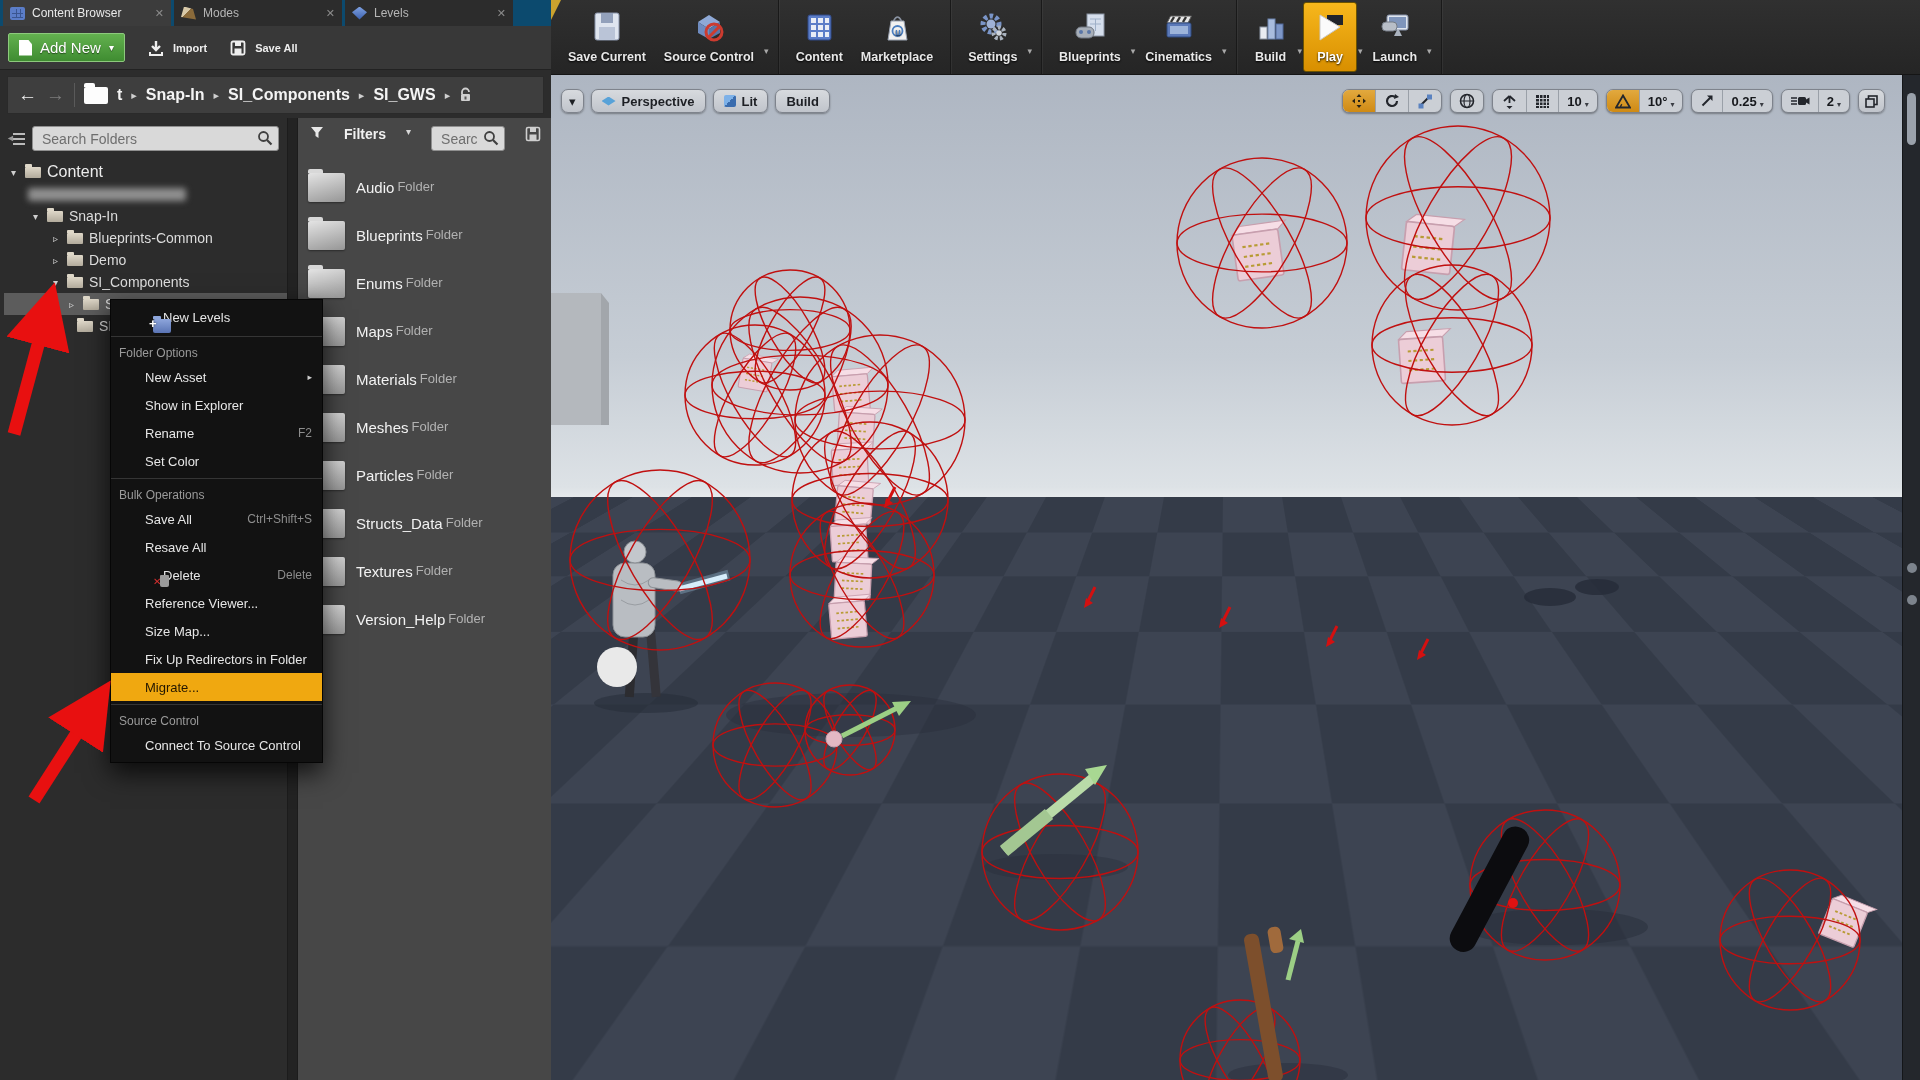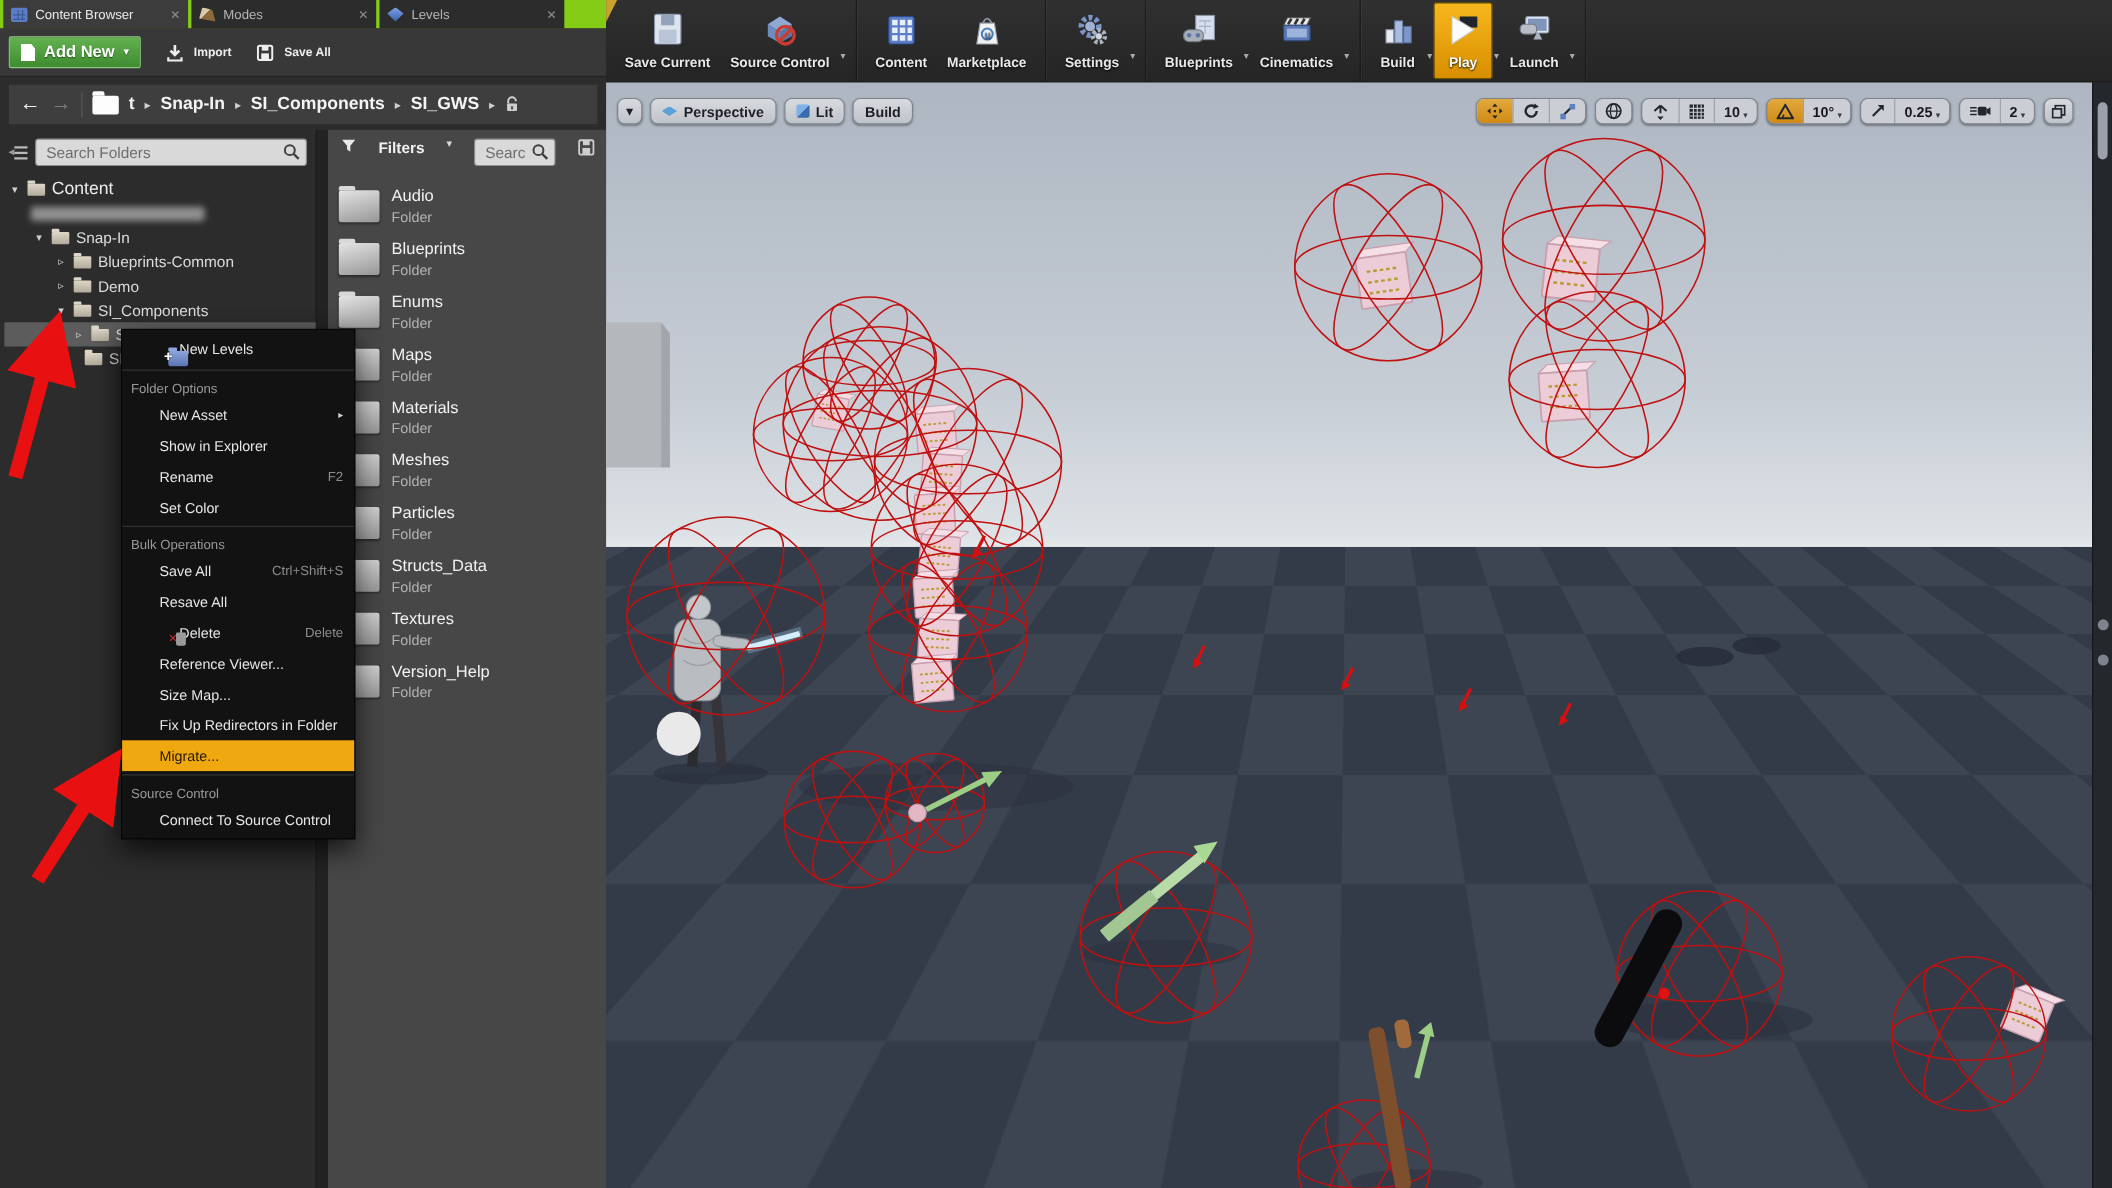--- a/index.html
+++ b/index.html
@@ -1,20 +1,20 @@
 <!DOCTYPE html>
 <html><head>
 <meta charset="utf-8">
 <style>
   html,body{margin:0;padding:0;background:#0e0e0e;}
   .screen{position:relative;width:1920px;height:1080px;overflow:hidden;
     font-family:"Liberation Sans","DejaVu Sans",sans-serif;background:#262626;}
 
   
-  .tabbar{position:absolute;left:0;top:0;width:551px;height:26px;background:#84cc16;
+  .tabbar{position:absolute;left:0;top:0;width:551px;height:26px;background:#0c4a6e;
     display:flex;gap:3px;padding-left:3px;box-sizing:border-box;}
   .tab{display:flex;align-items:center;gap:7px;width:168px;padding:0 7px;box-sizing:border-box;
     background:#2c2c2c;color:#b6b6b6;font-size:12px;}
   .tab.active{background:#3c3c3c;color:#e9e9e9;}
   .tab .close{margin-left:auto;color:#8b8b8b;font-size:11px;}
   .tabico{width:15px;height:13px;display:inline-block;position:relative;}
   .ico-grid{background:#5b7dc8;border-radius:2px;}
   .ico-grid::after{content:"";position:absolute;inset:2px;
     background:
       linear-gradient(#3a5590,#3a5590) 0 4px/15px 1px no-repeat,
@@ -37,21 +37,21 @@
     text-shadow:0 1px 2px #000;border-radius:3px;}
   .tb-btn.play{background:linear-gradient(#f7b71c,#d88f00);border:1px solid #6b5200;color:#fff;}
   .tb-caret{color:#a9a9a9;font-size:9px;margin:0 1px;align-self:center;padding-top:28px;}
   .ticon{height:38px;display:flex;align-items:center;}
 
   
   .cb{position:absolute;left:0;top:26px;width:551px;height:1054px;background:#2c2c2c;}
   .cb-toolbar{position:absolute;left:0;top:0;width:551px;height:44px;background:#383838;
     border-bottom:1px solid #222;display:flex;align-items:center;gap:22px;padding:0 8px;box-sizing:border-box;}
   .addnew{display:flex;align-items:center;gap:8px;background:linear-gradient(#63b14f,#3f8c31);
-    border:1px solid #8dc97d;border-radius:2px;color:#fff;font-weight:700;font-size:15px;
+    border:1px solid #8dc97d;border-radius:2px;color:#fff;font-weight:400;font-size:15px;
     padding:5px 10px;text-shadow:0 1px 1px rgba(0,0,0,.5);}
   .page-ico{width:13px;height:16px;background:#fff;clip-path:polygon(0 0,70% 0,100% 30%,100% 100%,0 100%);}
   .cb-act{display:flex;align-items:center;gap:8px;color:#ededed;font-weight:700;font-size:11px;}
   .cb-crumbbar{position:absolute;left:7px;top:50px;width:537px;height:38px;background:#3e3e3e;
     border:1px solid #2a2a2a;display:flex;align-items:center;gap:9px;padding:0 10px;box-sizing:border-box;}
   .nav-arrow{font-size:19px;font-weight:700;color:#f0f0f0;}
   .nav-arrow.fwd{color:#7c7c7c;}
   .crumb-div{width:1px;height:24px;background:#5a5a5a;}
   .crumb-folder{width:24px;height:17px;background:#fdfdfd;border-radius:2px;position:relative;}
   .crumb-folder::before{content:"";position:absolute;left:0;top:-4px;width:11px;height:4px;background:#fdfdfd;border-radius:2px 2px 0 0;}
@@ -88,21 +88,21 @@
   .filters-row{display:flex;align-items:flex-start;gap:20px;padding:8px 10px 8px 12px;}
   .filters-label{color:#f1f1f1;font-weight:700;font-size:14px;}
   .fcaret{color:#d8d8d8;font-size:10px;}
   .floppy-sm{width:16px;height:16px;}
   .asset-list{padding:4px 0 0 10px;overflow:hidden;}
   .asset-item{display:flex;align-items:center;gap:11px;height:48px;}
   .afold{width:37px;height:29px;background:linear-gradient(165deg,#e4e4e4,#969696);
     border-radius:2px;position:relative;flex:none;box-shadow:0 1px 2px rgba(0,0,0,.4);}
   .afold::before{content:"";position:absolute;left:0;top:-4px;width:15px;height:4px;
     background:#d8d8d8;border-radius:2px 2px 0 0;}
-  .acol{display:flex;flex-direction:column;gap:3px;}
+  .acol{display:flex;flex-direction:row;gap:3px;}
   .aname{color:#f2f2f2;font-size:15px;}
   .atype{color:#b2b2b2;font-size:13px;}
 
   
   .context-menu{position:absolute;left:110px;top:299px;width:213px;z-index:50;
     background:#121212;border:1px solid #060606;box-shadow:0 10px 24px rgba(0,0,0,.75);
     padding:2px 0 3px;box-sizing:border-box;}
   .cm-item{position:relative;display:flex;align-items:center;height:28px;
     padding:0 10px 0 34px;color:#e6e6e6;font-size:13px;}
   .cm-item.cm-first{height:31px;}

